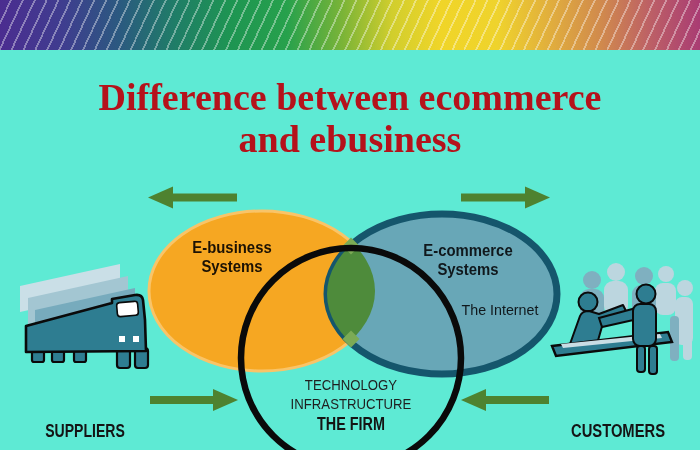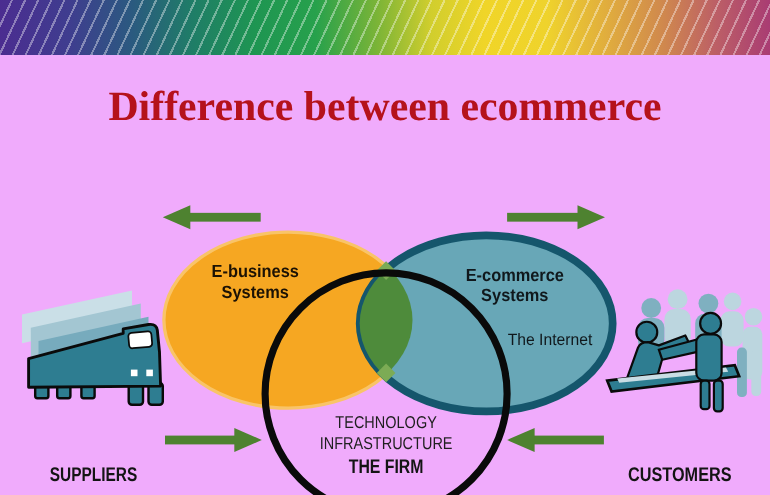--- a/index.html
+++ b/index.html
@@ -1,16 +1,16 @@
 <!DOCTYPE html>
 <html><head>
 <meta charset="utf-8">
 <style>
   html,body{margin:0;padding:0;background:#888;}
-  .stage{position:relative;width:700px;height:450px;background:#f0abfc;overflow:hidden;
+  .stage{position:relative;width:700px;height:450px;background:#5eead4;overflow:hidden;
          font-family:"Liberation Sans",sans-serif;}
   .banner{position:absolute;left:0;top:0;width:700px;height:50px;}
   .title{position:absolute;left:0;top:76px;width:700px;text-align:center;
          font-family:"Liberation Serif",serif;font-weight:bold;font-size:38px;line-height:42px;}
   svg.diagram{position:absolute;left:0;top:0;width:700px;height:450px;}
   .lbl{position:absolute;color:#141414;text-align:center;white-space:pre-line;}
   .lbl-ebiz{left:132px;top:238px;width:200px;font-size:16px;font-weight:bold;line-height:19px;
             transform:scaleX(.93);color:#1c1204;}
   .lbl-ecom{left:368px;top:241px;width:200px;font-size:16px;font-weight:bold;line-height:19px;
             transform:scaleX(.93);color:#10181c;}
@@ -23,20 +23,21 @@
 </style>
 </head>
 <body>
 
 <div class="stage">
 
   <div class="banner" style="background: repeating-linear-gradient(115deg, rgba(255, 255, 255, 0) 0px, rgba(255, 255, 255, 0) 9px, rgba(255, 255, 255, 0.38) 9px, rgba(255, 255, 255, 0.38) 10.8px), linear-gradient(90deg, rgb(75, 45, 144) 0%, rgb(63, 61, 143) 9%, rgb(43, 89, 128) 17%, rgb(31, 125, 103) 25%, rgb(30, 149, 82) 33%, rgb(39, 161, 76) 41%, rgb(123, 180, 55) 49%, rgb(209, 206, 45) 56%, rgb(240, 213, 40) 63%, rgb(239, 211, 44) 71%, rgb(224, 172, 62) 79%, rgb(208, 137, 77) 86%, rgb(188, 95, 102) 93%, rgb(169, 60, 115) 100%);"></div>
 
   <div class="title" style="color: rgb(181, 18, 27);">
     <div>Difference between ecommerce</div>
+    <div>and ebusiness</div>
   </div>
 
   <svg class="diagram" viewBox="0 0 700 450" xmlns="http://www.w3.org/2000/svg">
     <defs>
       <clipPath id="clipEbiz">
           <ellipse cx="262" cy="291" rx="113" ry="80"></ellipse>
         </clipPath>
     </defs>
 
     <g>

